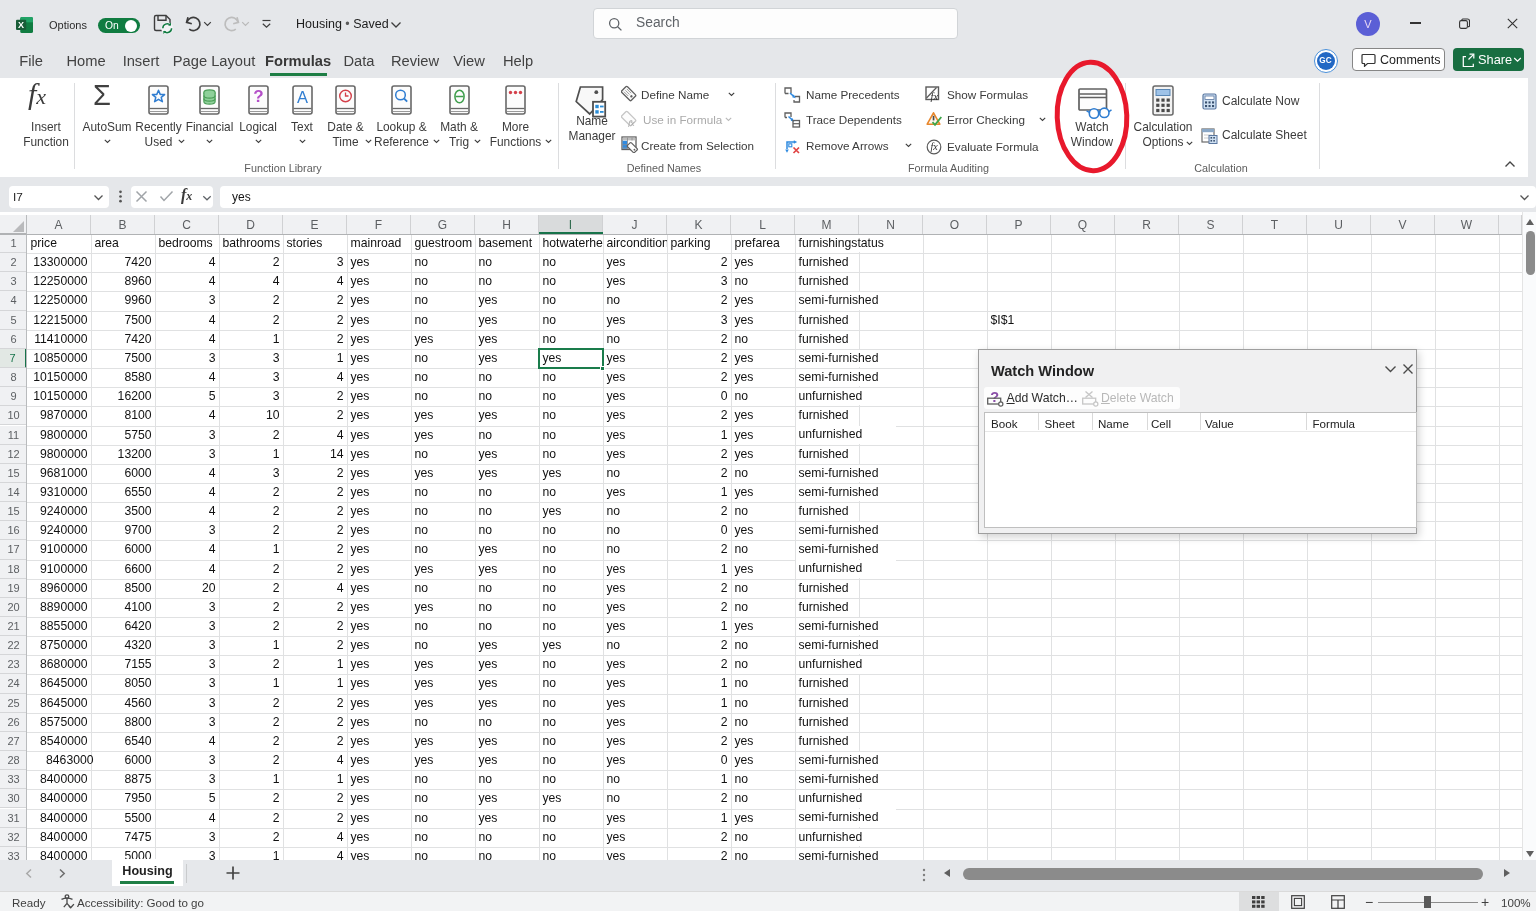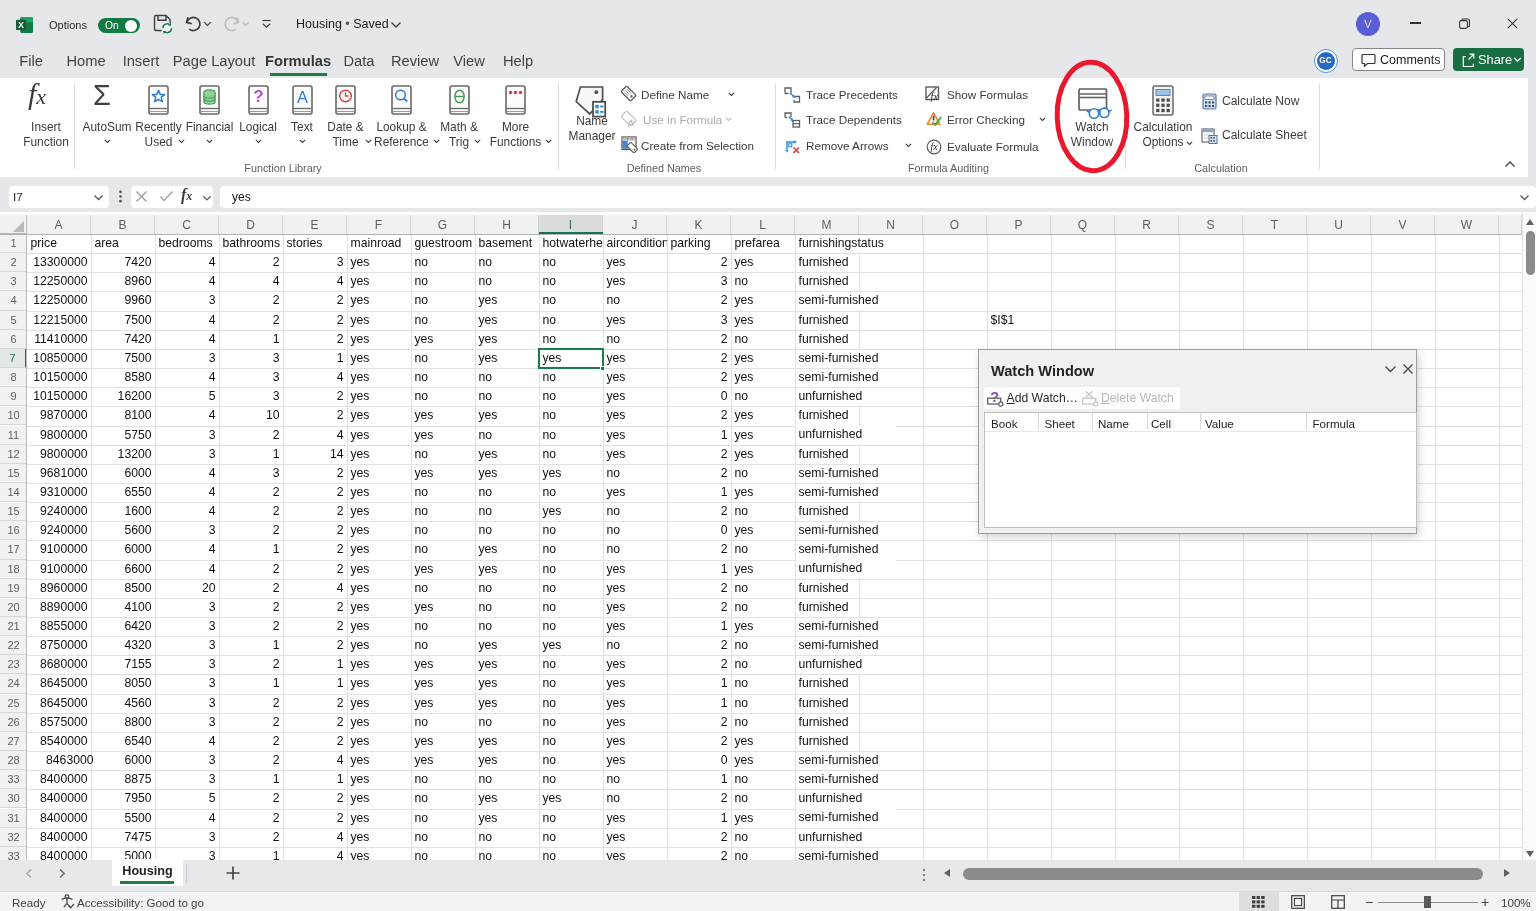--- a/index.html
+++ b/index.html
@@ -76,20 +76,27 @@
         <path d="M1.2 1.2 L4.5 4.5 L7.8 1.2" fill="none" stroke="#b9b9b9" stroke-width="1.2"></path>
       </svg>
       <svg class="abs" style="left:261px;top:19px" width="11" height="10" viewBox="0 0 11 10">
 <path d="M1.5 1.5 h8" stroke="#3d3d3d" stroke-width="1.2"></path>
         <path d="M1.8 4.8 L5.5 8.2 L9.2 4.8" fill="none" stroke="#3d3d3d" stroke-width="1.2"></path>
       </svg>
       <div class="abs" style="left:296px;top:16.5px;font-size:12.5px;color:#1d1d1d">Housing <span style="color:#5a5a5a">•</span> Saved</div>
       <svg class="abs" style="left:390px;top:20.5px" width="12" height="8" viewBox="0 0 12 8">
         <path d="M1.5 1.5 L6 6 L10.5 1.5" fill="none" stroke="#3d3d3d" stroke-width="1.3"></path>
       </svg>
+      <div class="abs" style="left:593px;top:8px;width:365px;height:31px;background:#fdfdfd;border:1px solid #d1d4d7;border-radius:4px">
+<svg class="abs" style="left:14px;top:8px" width="15" height="15" viewBox="0 0 15 15">
+          <circle cx="6.2" cy="6.2" r="4.6" fill="none" stroke="#5f6368" stroke-width="1.3"></circle>
+          <path d="M9.7 9.7 L13.4 13.4" stroke="#5f6368" stroke-width="1.3"></path>
+        </svg>
+<span class="abs" style="left:42px;top:6px;font-size:13.8px;color:#5f6368">Search</span>
+      </div>
       <div class="abs" style="left:1356px;top:12px;width:24px;height:24px;border-radius:50%;background:#5b5fd6;color:#e8d9f5;font-size:11px;text-align:center;line-height:24px">V</div>
       <div class="abs" style="left:1410px;top:22.4px;width:11px;height:1.4px;background:#333"></div>
       <svg class="abs" style="left:1459px;top:18px" width="11" height="11" viewBox="0 0 11 11">
 <path d="M3 2.5 a1 1 0 0 1 1-1.5 h4.5 a2 2 0 0 1 2 2 v4.5 a1 1 0 0 1 -1.5 1" fill="none" stroke="#333" stroke-width="1.1"></path>
 <rect x="0.6" y="2.6" width="7.8" height="7.8" rx="1.6" fill="none" stroke="#333" stroke-width="1.1"></rect>
       </svg>
       <svg class="abs" style="left:1507px;top:18px" width="11" height="11" viewBox="0 0 11 11">
         <path d="M0.8 0.8 L10.2 10.2 M10.2 0.8 L0.8 10.2" stroke="#333" stroke-width="1.1"></path>
       </svg>
     </div>
@@ -274,21 +281,21 @@
 <circle cx="14.4" cy="11.7" r="0.9" fill="#5f5f5f"></circle>
         </g>
       </svg>
       <div class="slabel" style="left:641px;top:61px">Create from Selection</div>
       <svg class="abs" style="left:784px;top:9px" width="17" height="16" viewBox="0 0 17 16">
         <path d="M1 6.5 V1 h6 v5.5 M1 6.5 h3.5" fill="none" stroke="#5f5f5f" stroke-width="1.3"></path>
         <path d="M6 6 l4 3.6" stroke="#2f8ae0" stroke-width="1.5"></path>
         <path d="M11.8 11.2 l-2 -3.6 -1.6 2.6 z" fill="#2f8ae0"></path>
         <path d="M11 9.5 h4.5 v5.5 h-5.5 v-2" fill="none" stroke="#5f5f5f" stroke-width="1.3"></path>
       </svg>
-      <div class="slabel" style="left:806px;top:10px">Trace Precedents</div>
+      <div class="slabel" style="left:806px;top:10px">Name Precedents</div>
       <svg class="abs" style="left:784px;top:34px" width="17" height="16" viewBox="0 0 17 16">
         <path d="M1 5.5 V1 h6 v4 M1 5.5 h2" fill="none" stroke="#5f5f5f" stroke-width="1.3"></path>
         <path d="M4.5 4.5 l4 3.6" stroke="#2f8ae0" stroke-width="1.5"></path>
         <path d="M10.3 9.7 l-2 -3.6 -1.6 2.6 z" fill="#2f8ae0"></path>
         <rect x="9" y="8.5" width="6.5" height="6.5" fill="none" stroke="#5f5f5f" stroke-width="1.3"></rect>
         <path d="M9 11.7 h6.5" stroke="#5f5f5f" stroke-width="1.2"></path>
       </svg>
       <div class="slabel" style="left:806px;top:35px">Trace Dependents</div>
       <svg class="abs" style="left:784px;top:60px" width="17" height="16" viewBox="0 0 17 16">
         <path d="M3 11 V4 h7" fill="none" stroke="#2f8ae0" stroke-width="1.5"></path>
@@ -707,34 +714,34 @@
       <div class="c num" style="left:283.0px;top:270.95px;width:64.0px">2</div>
       <div class="c txt" style="left:347.0px;top:270.95px;width:64.0px">yes</div>
       <div class="c txt" style="left:411.0px;top:270.95px;width:64.0px">no</div>
       <div class="c txt" style="left:475.0px;top:270.95px;width:64.0px">no</div>
       <div class="c txt" style="left:539.0px;top:270.95px;width:64.0px">no</div>
       <div class="c txt" style="left:603.0px;top:270.95px;width:64.0px">yes</div>
       <div class="c num" style="left:667.0px;top:270.95px;width:64.0px">1</div>
       <div class="c txt" style="left:731.0px;top:270.95px;width:64.0px">yes</div>
       <div class="c txt wht" style="left:796.0px;top:271.85px;width:100px;height:17.4px;line-height:17.4px;padding-left:2.5px">semi-furnished</div>
       <div class="c num" style="left:27.0px;top:290.10px;width:64.0px">9240000</div>
-      <div class="c num" style="left:91.0px;top:290.10px;width:64.0px">1600</div>
+      <div class="c num" style="left:91.0px;top:290.10px;width:64.0px">3500</div>
       <div class="c num" style="left:155.0px;top:290.10px;width:64.0px">4</div>
       <div class="c num" style="left:219.0px;top:290.10px;width:64.0px">2</div>
       <div class="c num" style="left:283.0px;top:290.10px;width:64.0px">2</div>
       <div class="c txt" style="left:347.0px;top:290.10px;width:64.0px">yes</div>
       <div class="c txt" style="left:411.0px;top:290.10px;width:64.0px">no</div>
       <div class="c txt" style="left:475.0px;top:290.10px;width:64.0px">no</div>
       <div class="c txt" style="left:539.0px;top:290.10px;width:64.0px">yes</div>
       <div class="c txt" style="left:603.0px;top:290.10px;width:64.0px">no</div>
       <div class="c num" style="left:667.0px;top:290.10px;width:64.0px">2</div>
       <div class="c txt" style="left:731.0px;top:290.10px;width:64.0px">no</div>
       <div class="c txt" style="left:795.0px;top:290.10px;width:64.0px">furnished</div>
       <div class="c num" style="left:27.0px;top:309.25px;width:64.0px">9240000</div>
-      <div class="c num" style="left:91.0px;top:309.25px;width:64.0px">5600</div>
+      <div class="c num" style="left:91.0px;top:309.25px;width:64.0px">9700</div>
       <div class="c num" style="left:155.0px;top:309.25px;width:64.0px">3</div>
       <div class="c num" style="left:219.0px;top:309.25px;width:64.0px">2</div>
       <div class="c num" style="left:283.0px;top:309.25px;width:64.0px">2</div>
       <div class="c txt" style="left:347.0px;top:309.25px;width:64.0px">yes</div>
       <div class="c txt" style="left:411.0px;top:309.25px;width:64.0px">no</div>
       <div class="c txt" style="left:475.0px;top:309.25px;width:64.0px">no</div>
       <div class="c txt" style="left:539.0px;top:309.25px;width:64.0px">no</div>
       <div class="c txt" style="left:603.0px;top:309.25px;width:64.0px">no</div>
       <div class="c num" style="left:667.0px;top:309.25px;width:64.0px">0</div>
       <div class="c txt" style="left:731.0px;top:309.25px;width:64.0px">yes</div>

